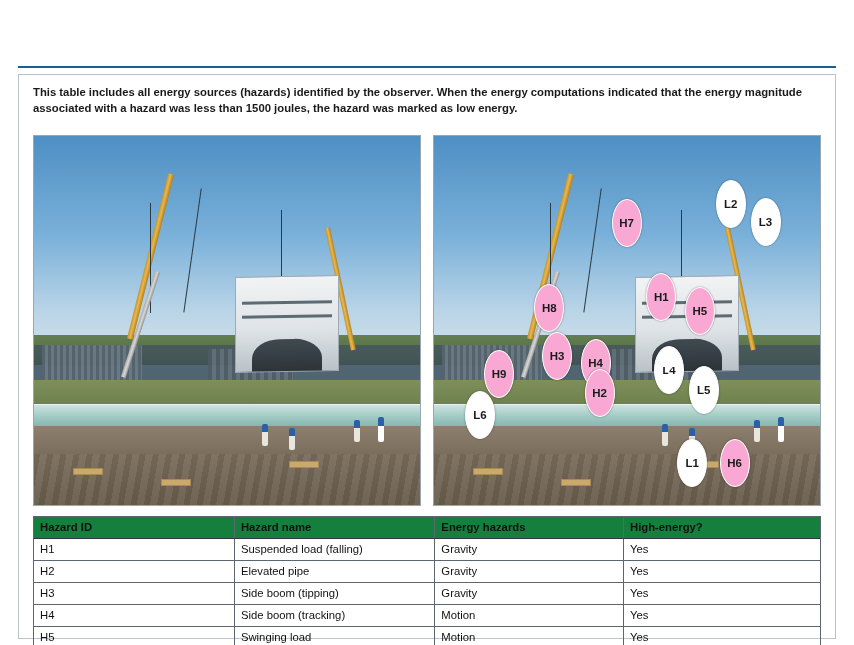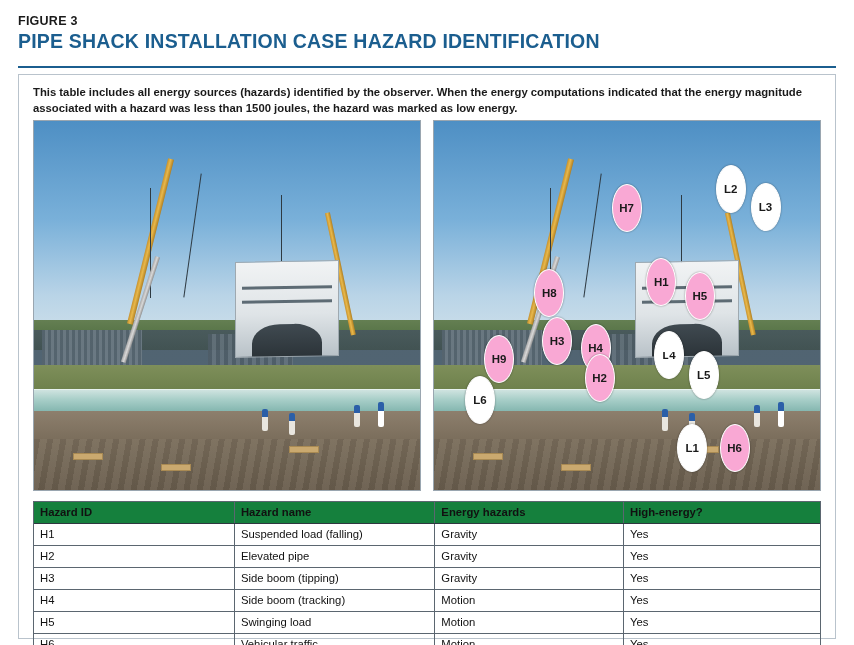--- a/index.html
+++ b/index.html
@@ -46,21 +46,21 @@
   .card {
     position: absolute;
     left: 18px; top: 74px;
     width: 818px;
     height: 565px;
     border: 1px solid #b9c3cc;
     background: #ffffff;
   }
 
   .caption {
-    padding: 10px 14px 4px 14px;
+    padding: 10px 14px 19px 14px;
     font-size: 11.3px;
     font-weight: bold;
     color: #1a1a1a;
     line-height: 1.38;
   }
 
   
   .img-row {
     display: flex;
     gap: 12px;
@@ -224,24 +224,20 @@
   col.c1 { width: 25.5%; }
   col.c2 { width: 25.5%; }
   col.c3 { width: 24%; }
   col.c4 { width: 25%; }
 </style>
 </head>
 <body>
 
 <div id="page">
 
-  <div class="fig-header">
-    <div class="fig-label">FIGURE 3</div>
-    <div class="fig-title">PIPE SHACK INSTALLATION CASE HAZARD IDENTIFICATION</div>
-  </div>
   <div class="header-rule"></div>
 
   <div class="card">
 
     <div class="caption">This table includes all energy sources (hazards) identified by the observer. When the energy computations indicated that the energy magnitude associated with a hazard was less than 1500 joules, the hazard was marked as low energy.</div>
 
     <div class="img-row">
 
       <div class="photo">
         <div class="sky"></div>

